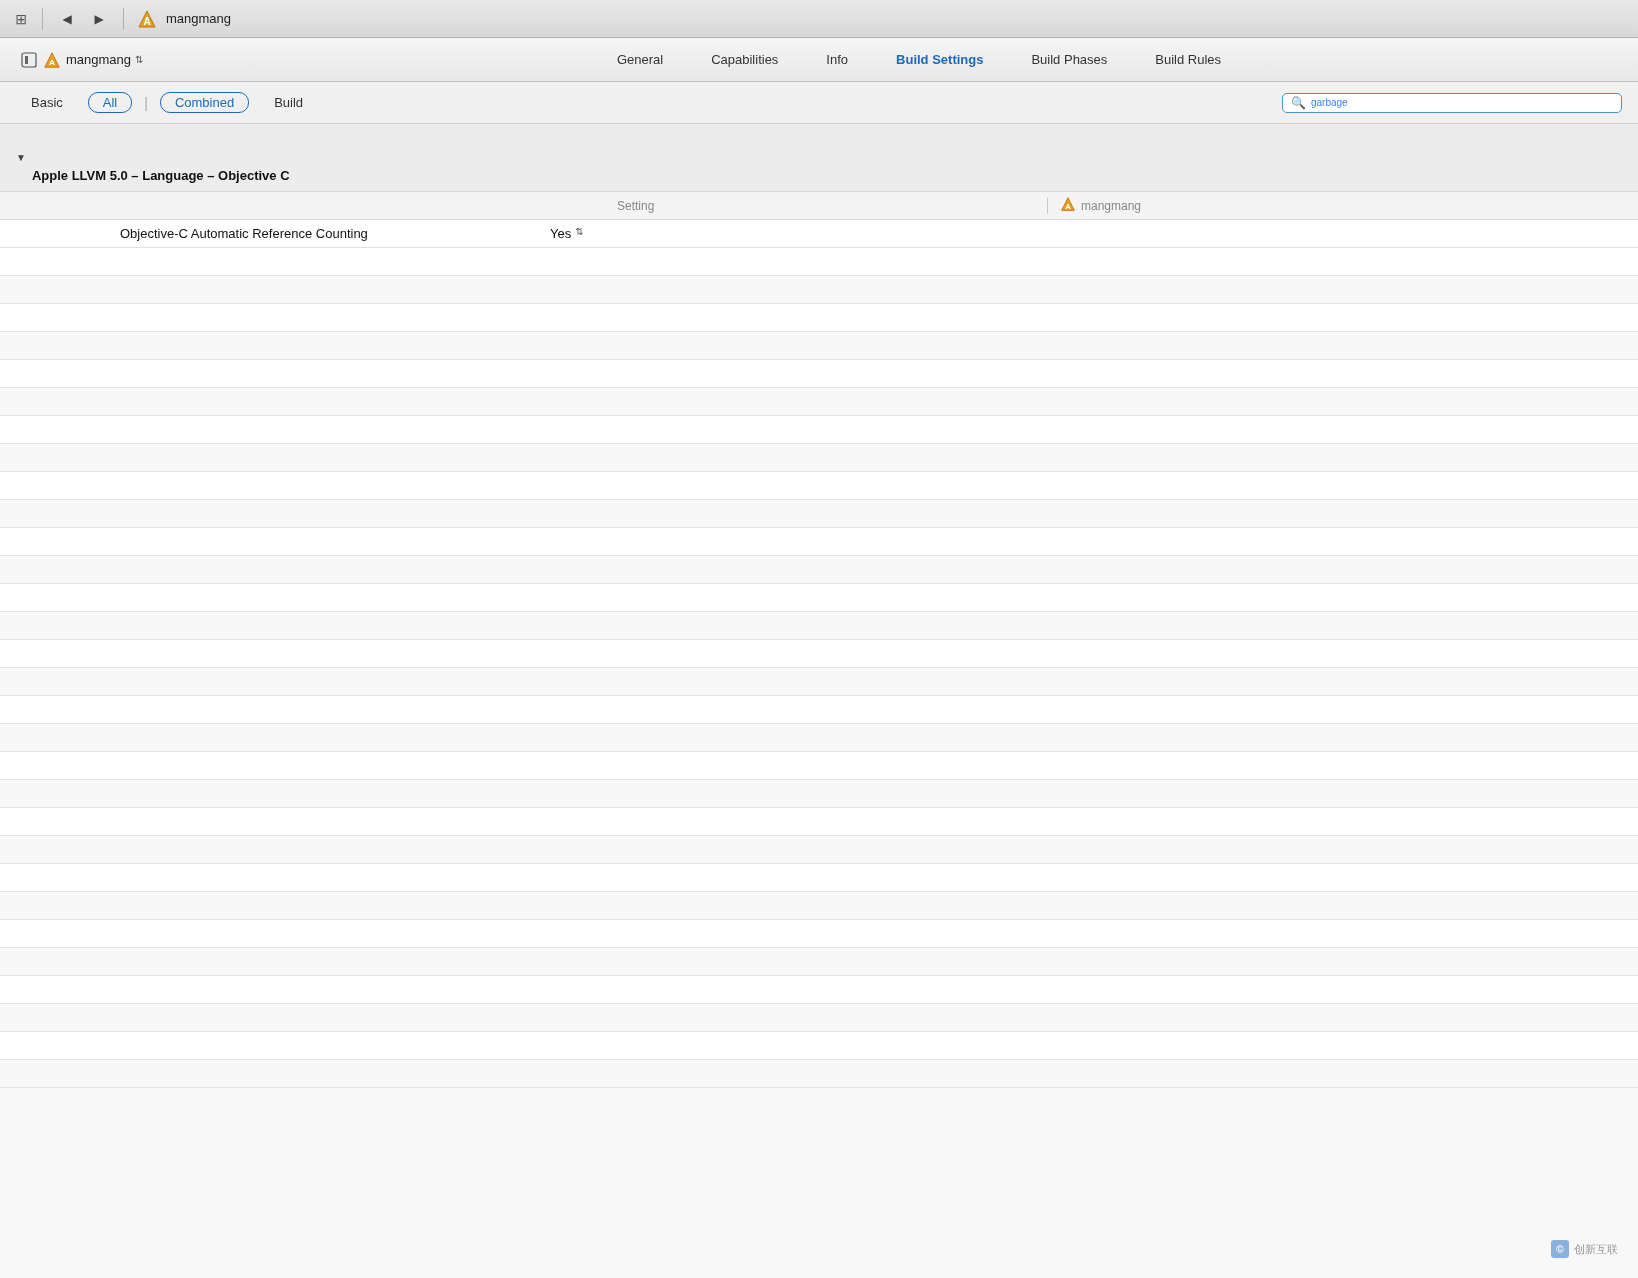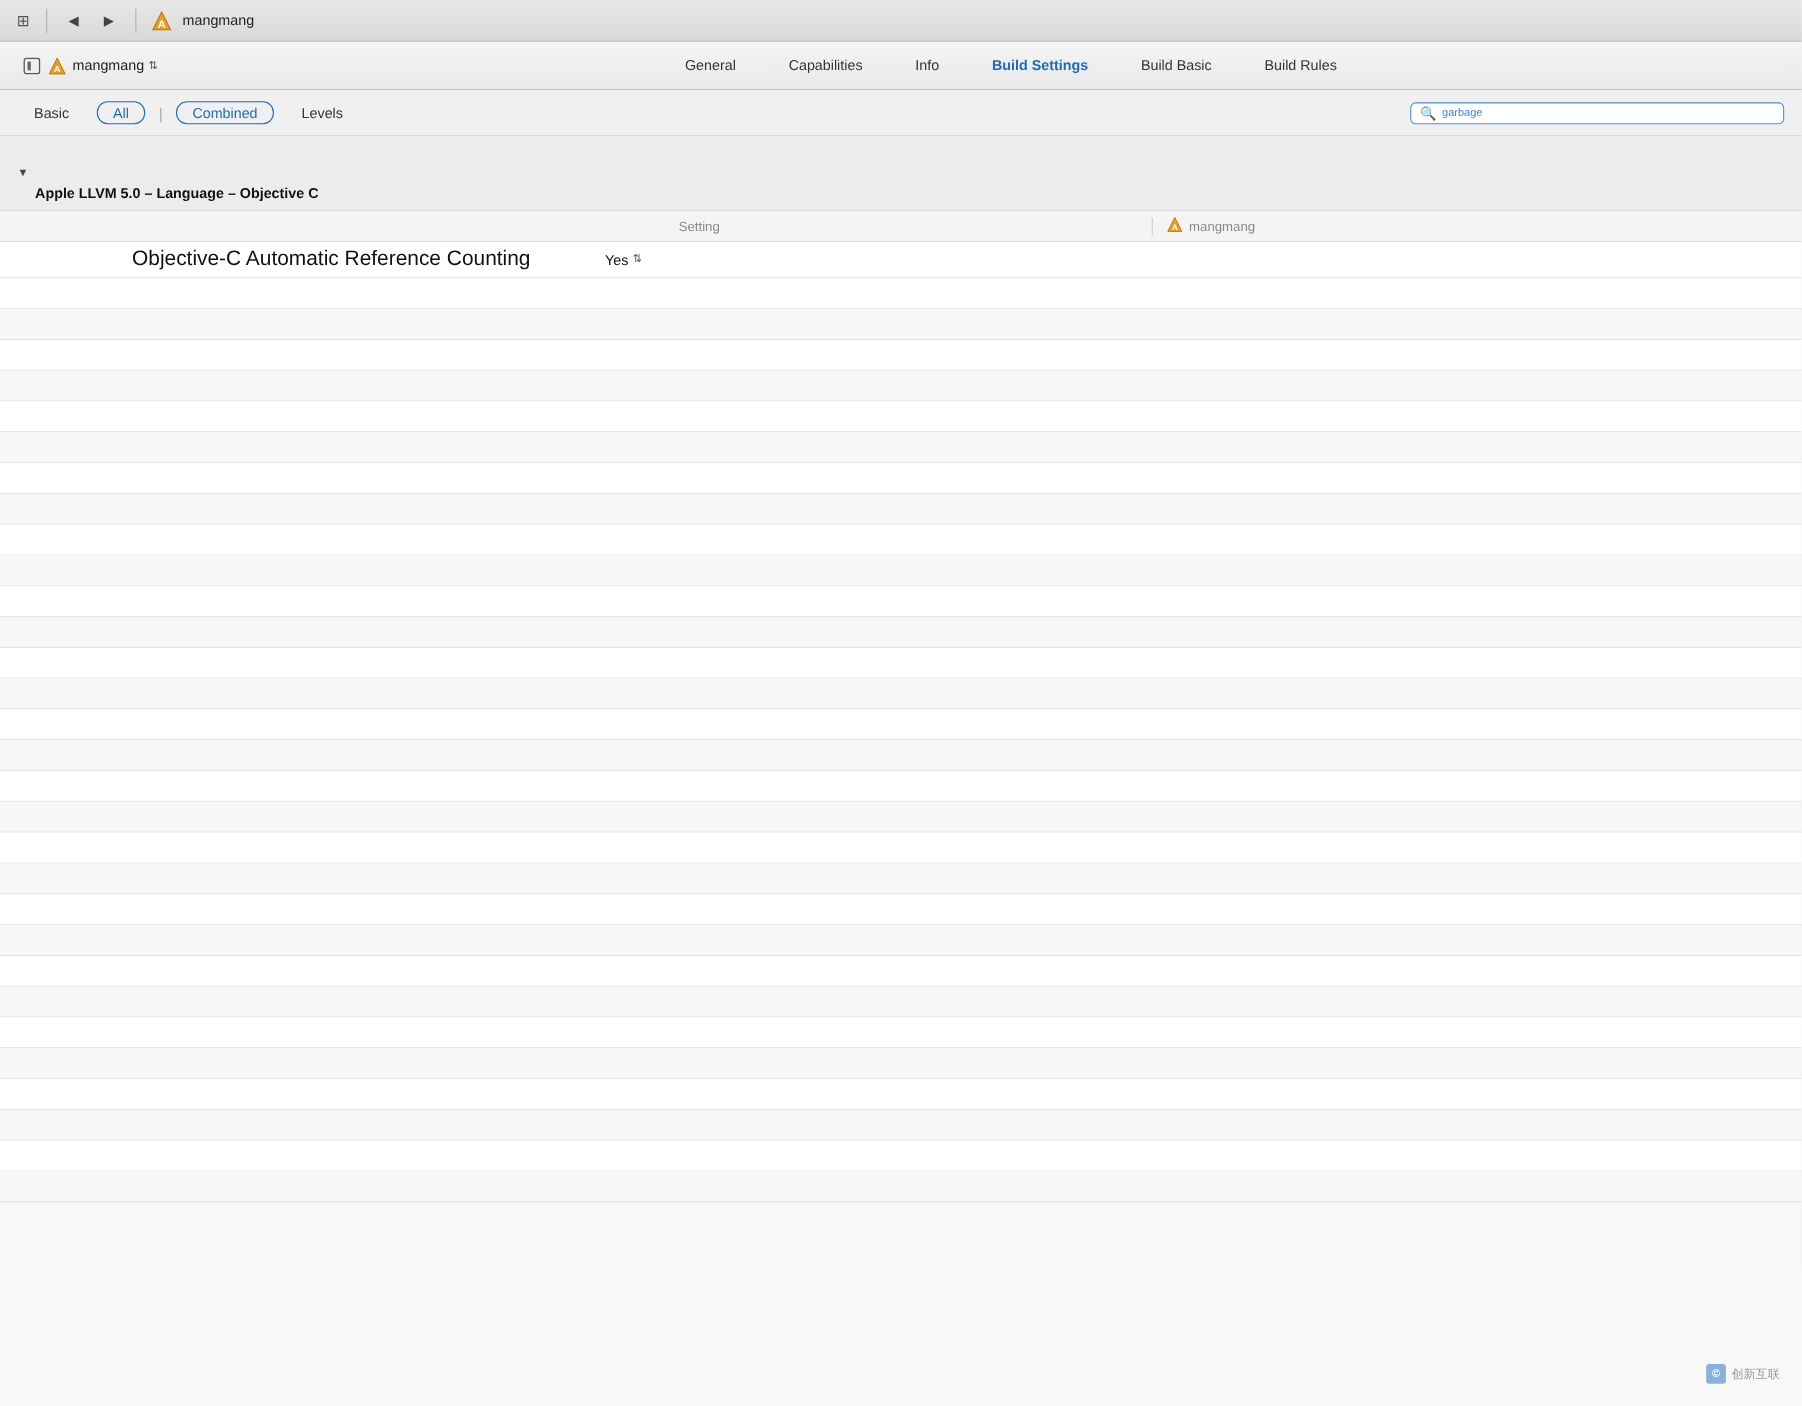--- a/index.html
+++ b/index.html
@@ -217,21 +217,21 @@
       display: flex;
       align-items: center;
       padding: 0 0 0 120px;
       border-bottom: 1px solid #e0e0e0;
       min-height: 28px;
       background: #fff;
     }
     .data-row:nth-child(even) { background: #f7f7f7; }
     .data-row-setting {
       flex: 0 0 430px;
-      font-size: 19px;
+      font-size: 13px;
       color: #111;
       padding: 5px 0;
     }
     .data-row-value {
       display: flex;
       align-items: flex-start;
       gap: 4px;
       font-size: 13px;
       color: #111;
       padding: 5px 0;
@@ -313,31 +313,31 @@
     </div>
     <span class="toolbar-target-label">mangmang</span>
     <span class="toolbar-target-arrows">⇅</span>
   </div>
 
   <div class="toolbar-tabs">
     <button class="toolbar-tab">General</button>
     <button class="toolbar-tab">Capabilities</button>
     <button class="toolbar-tab">Info</button>
     <button class="toolbar-tab active">Build Settings</button>
-    <button class="toolbar-tab">Build Basic</button>
+    <button class="toolbar-tab">Build Phases</button>
     <button class="toolbar-tab">Build Rules</button>
   </div>
 </div>
 
 <div class="filter-bar">
   <button class="filter-btn">Basic</button>
   <button class="filter-btn active-outline">All</button>
   <span class="filter-separator">|</span>
   <button class="filter-btn active-outline">Combined</button>
-  <button class="filter-btn">Levels</button>
+  <button class="filter-btn">Build</button>
   <div class="filter-spacer"></div>
   <div class="search-wrapper">
     <span class="search-icon">🔍</span>
     <input class="search-input" type="text" value="garbage" style="">
   </div>
 </div>
 
 <div class="content">
 
   <div class="section-header">

